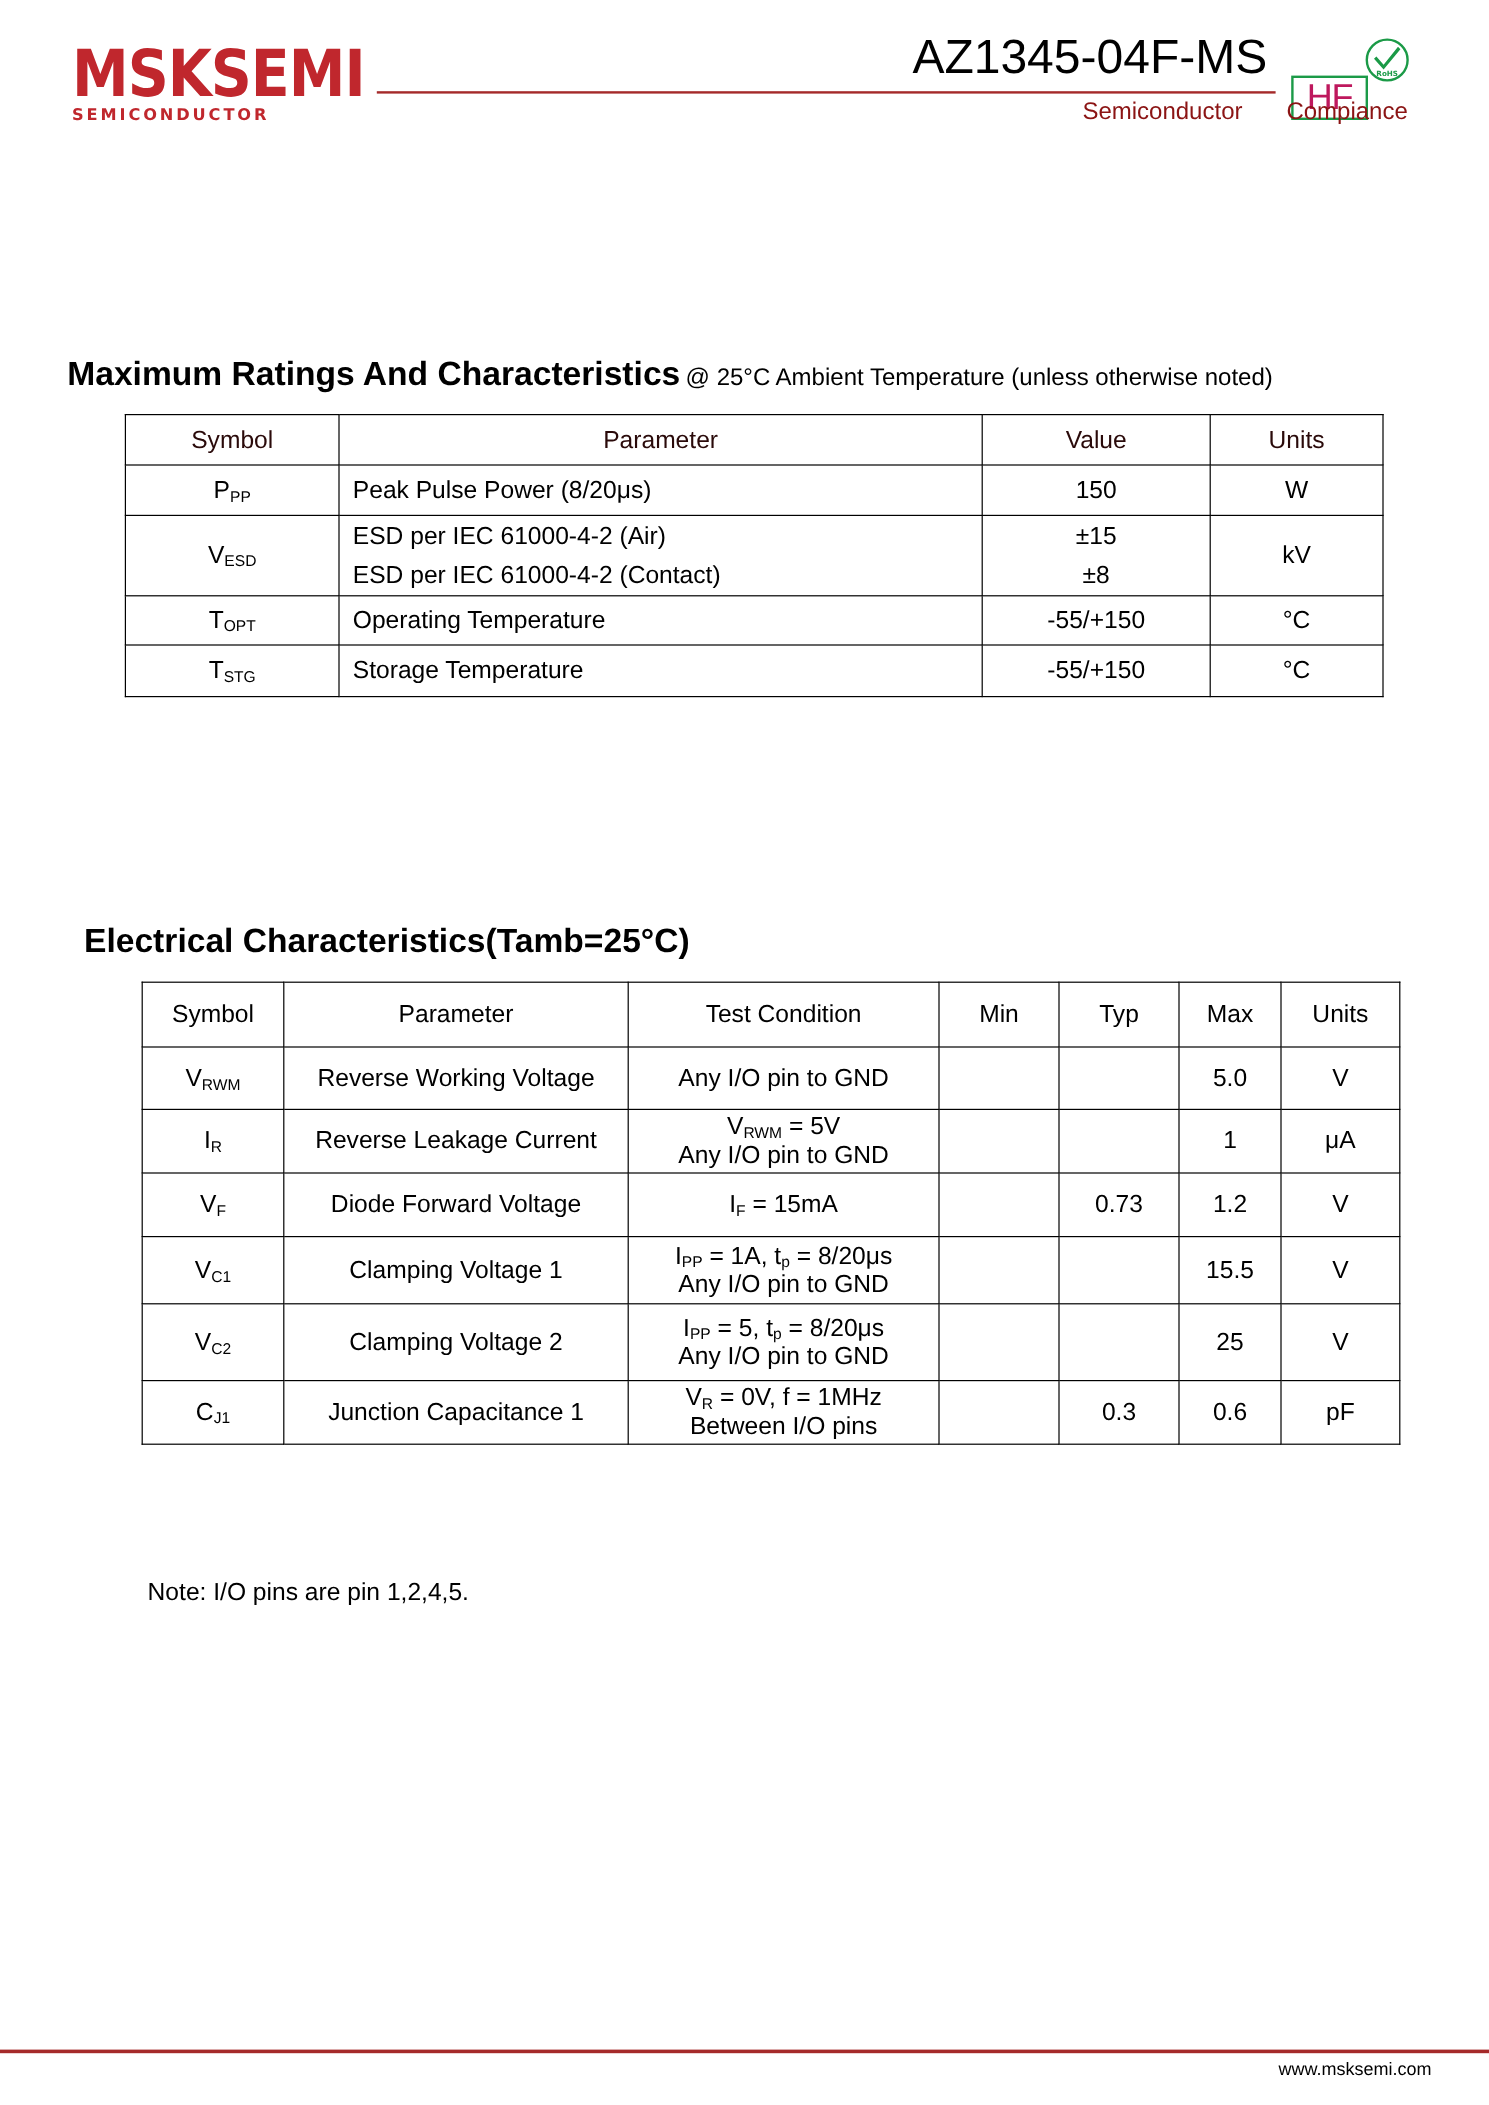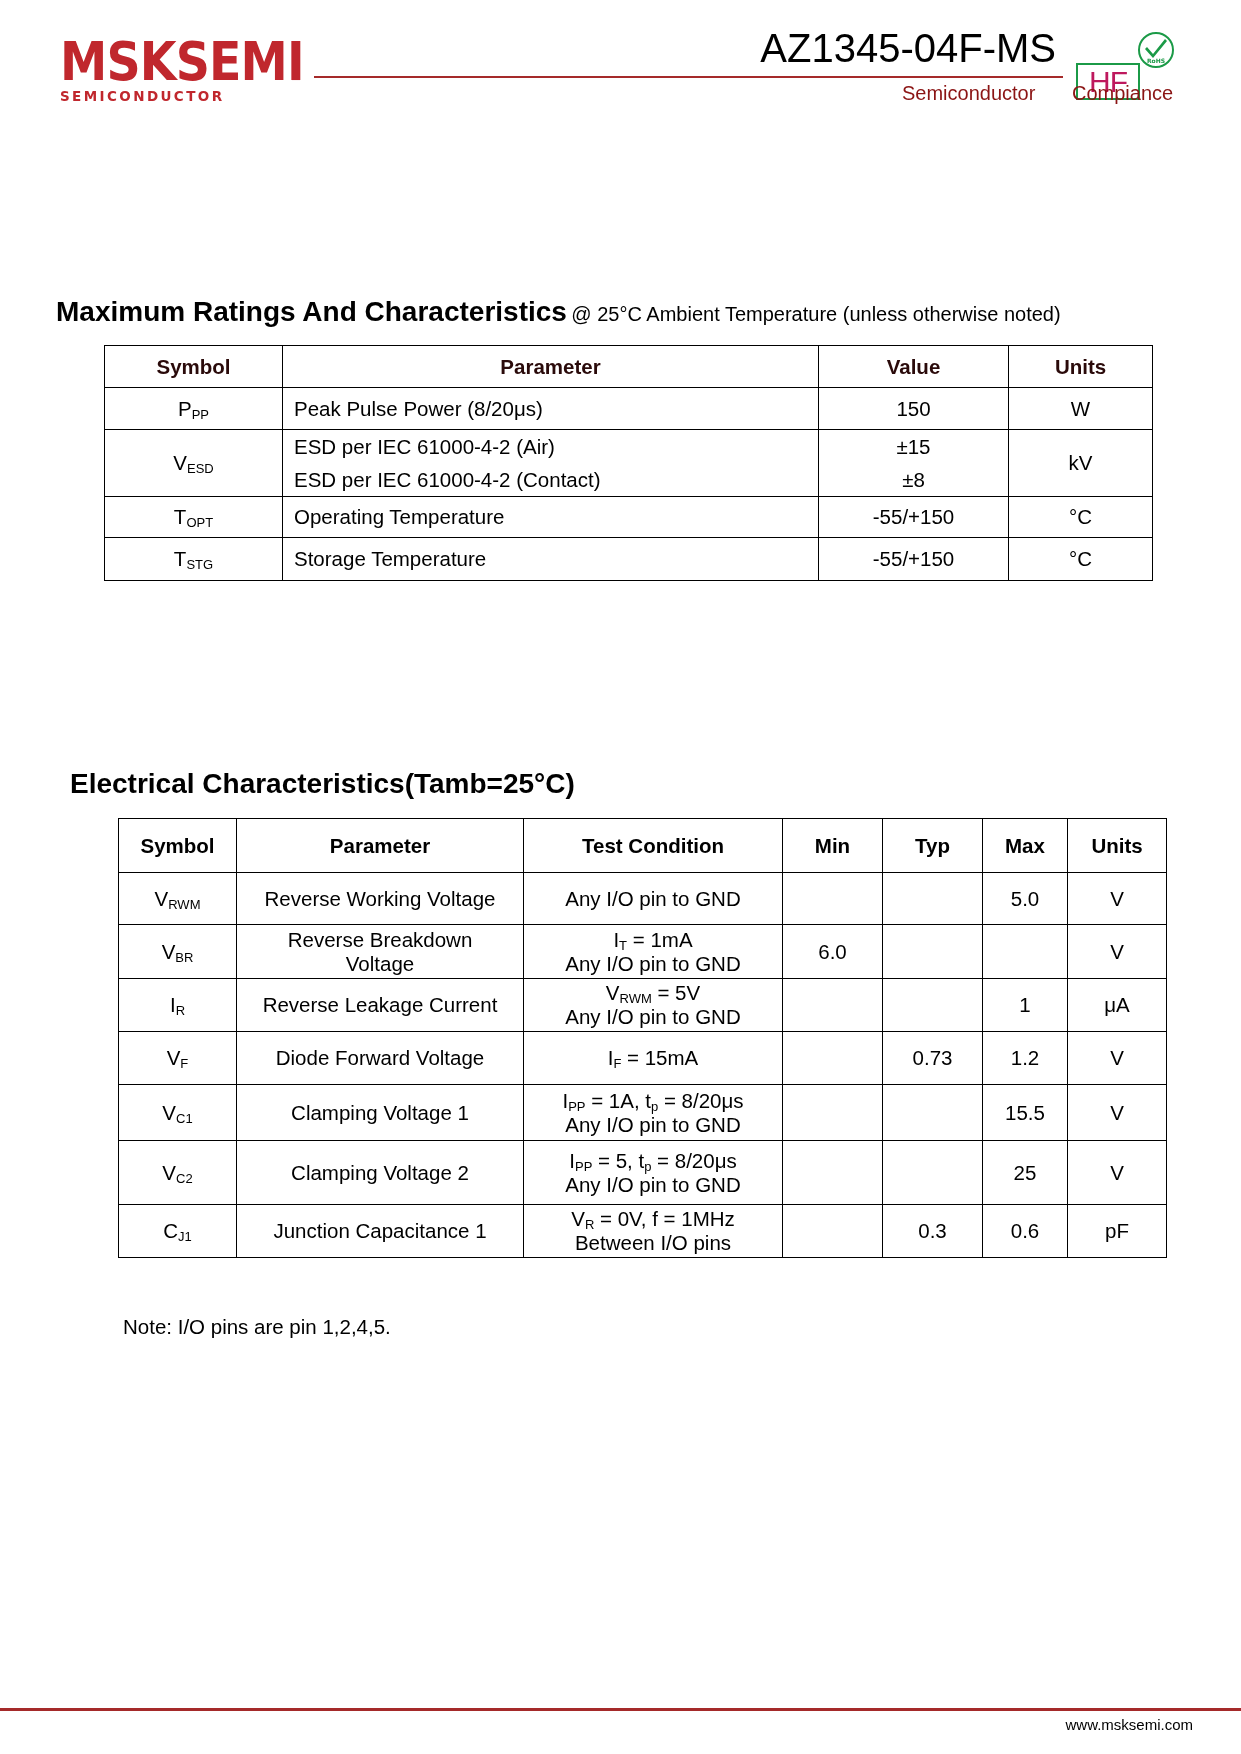--- a/index.html
+++ b/index.html
@@ -22,21 +22,21 @@
   .sub-comp { position: absolute; left: 1072px; top: 82px; font-size: 20px; color: #8b1414; white-space: nowrap; }
 
   
   .sec1 { position: absolute; left: 56px; top: 296px; white-space: nowrap; }
   .sec1 .big { font-weight: bold; font-size: 28px; }
   .sec1 .small { font-size: 20px; }
   .sec2 { position: absolute; left: 70px; top: 768px; font-weight: bold; font-size: 28px; white-space: nowrap; }
 
   table { border-collapse: collapse; position: absolute; table-layout: fixed; }
   td, th { border: 1.5px solid #000; font-size: 20.5px; padding: 0 6px; text-align: center; vertical-align: middle; }
-  th { font-weight: bold; color: #2a0a0a; text-align: center; }
+  th { font-weight: normal; color: #2a0a0a; text-align: center; }
   sub { font-size: 13px; vertical-align: -3px; line-height: 0; }
 
   .t1 { left: 104px; top: 345px; width: 1048px; }
   .t1 td.param { text-align: left; padding-left: 11px; }
   .t2 { left: 118px; top: 818px; width: 1048px; }
   .t2 td { line-height: 24px; }
   .t2 th { color: #000; }
 
   .note { position: absolute; left: 123px; top: 1315px; font-size: 20.5px; white-space: nowrap; }
 
@@ -139,35 +139,20 @@
   <tr style="height:52px">
     <td><span>V</span><sub>RWM</sub></td>
     <td>Reverse Working Voltage</td>
     <td>Any I/O pin to GND</td>
     <td></td>
     <td></td>
     <td>5.0</td>
     <td>V</td>
   </tr>
 
-  <tr style="height:54px">
-    <td><span>V</span><sub>BR</sub></td>
-    <td>
-          <div>Reverse Breakdown</div>
-          <div>Voltage</div>
-        </td>
-    <td>
-      <div><span>I</span><sub>T</sub><span> = 1mA</span></div>
-      <div>Any I/O pin to GND</div>
-    </td>
-    <td>6.0</td>
-    <td></td>
-    <td></td>
-    <td>V</td>
-  </tr>
 
   <tr style="height:53px">
     <td><span>I</span><sub>R</sub></td>
     <td>Reverse Leakage Current</td>
     <td>
       <div><span>V</span><sub>RWM</sub><span> = 5V</span></div>
       <div>Any I/O pin to GND</div>
     </td>
     <td></td>
     <td></td>

